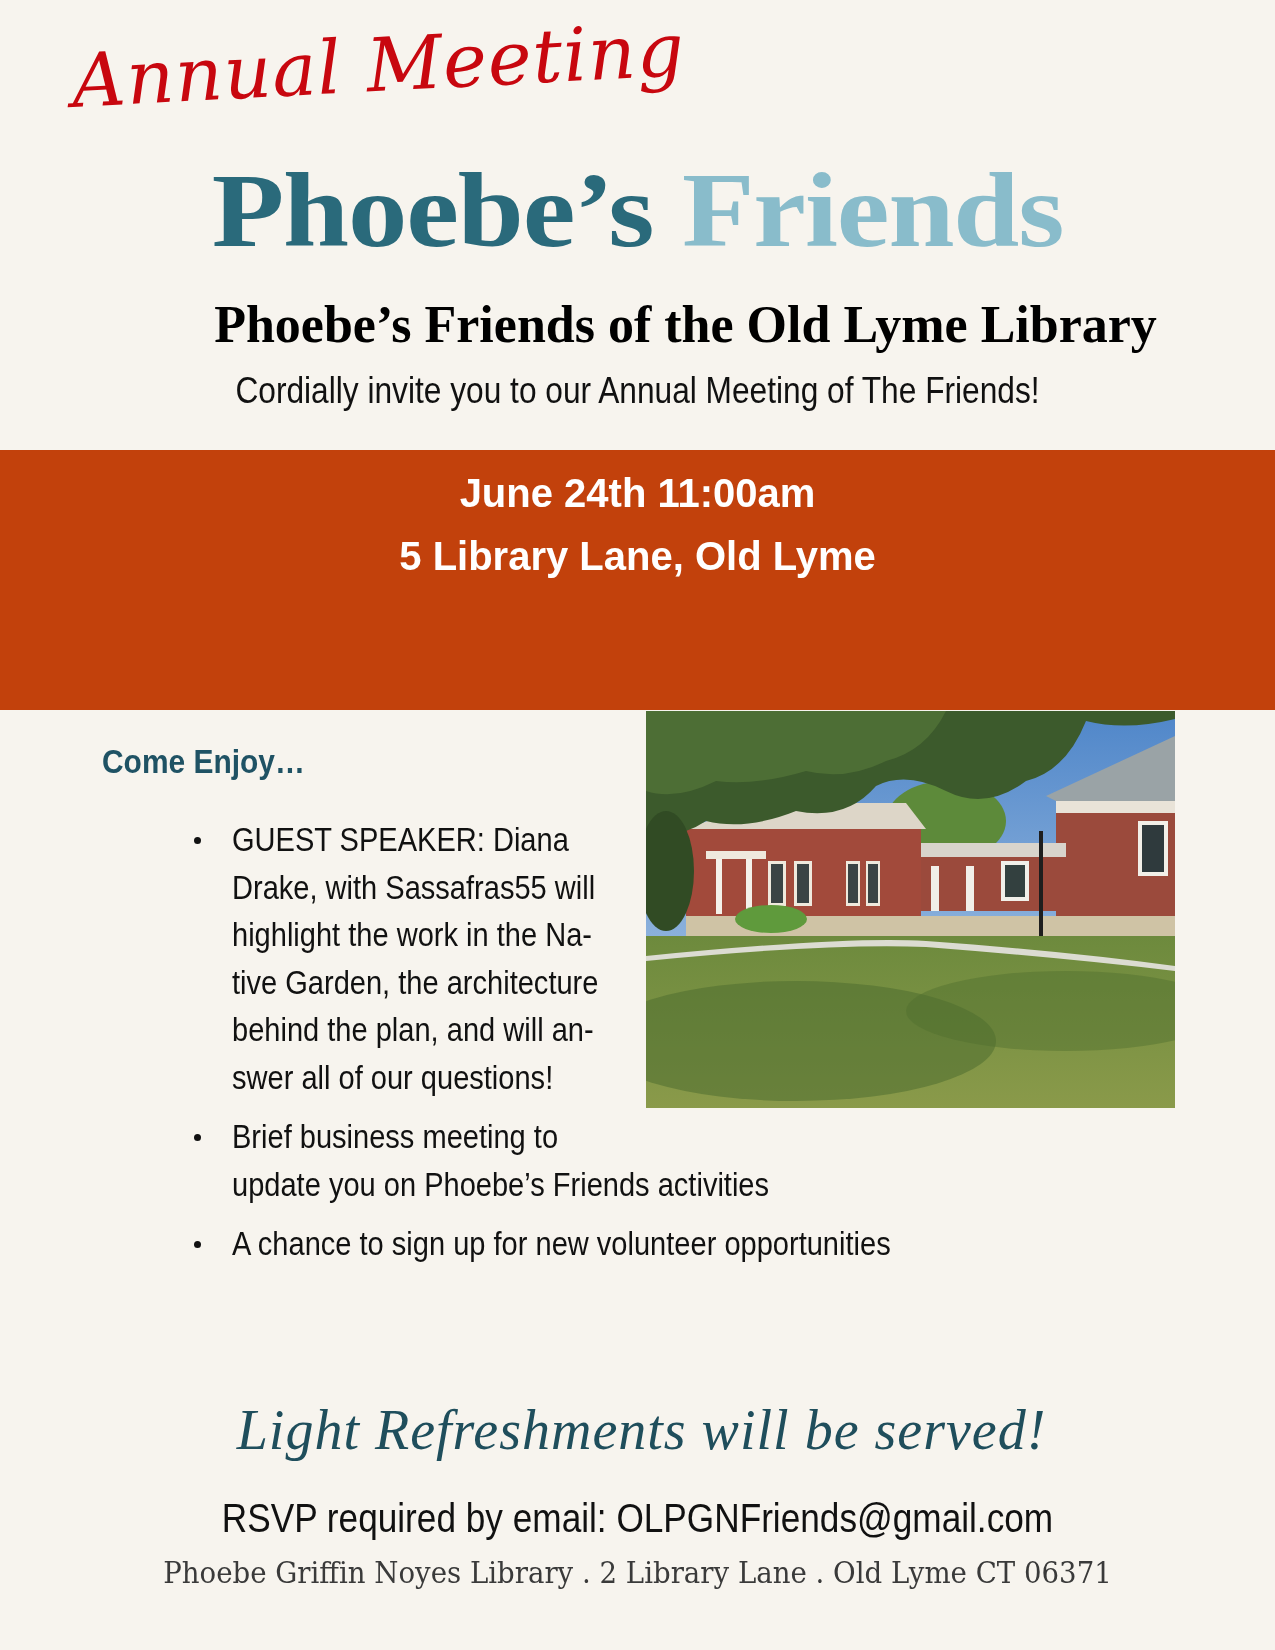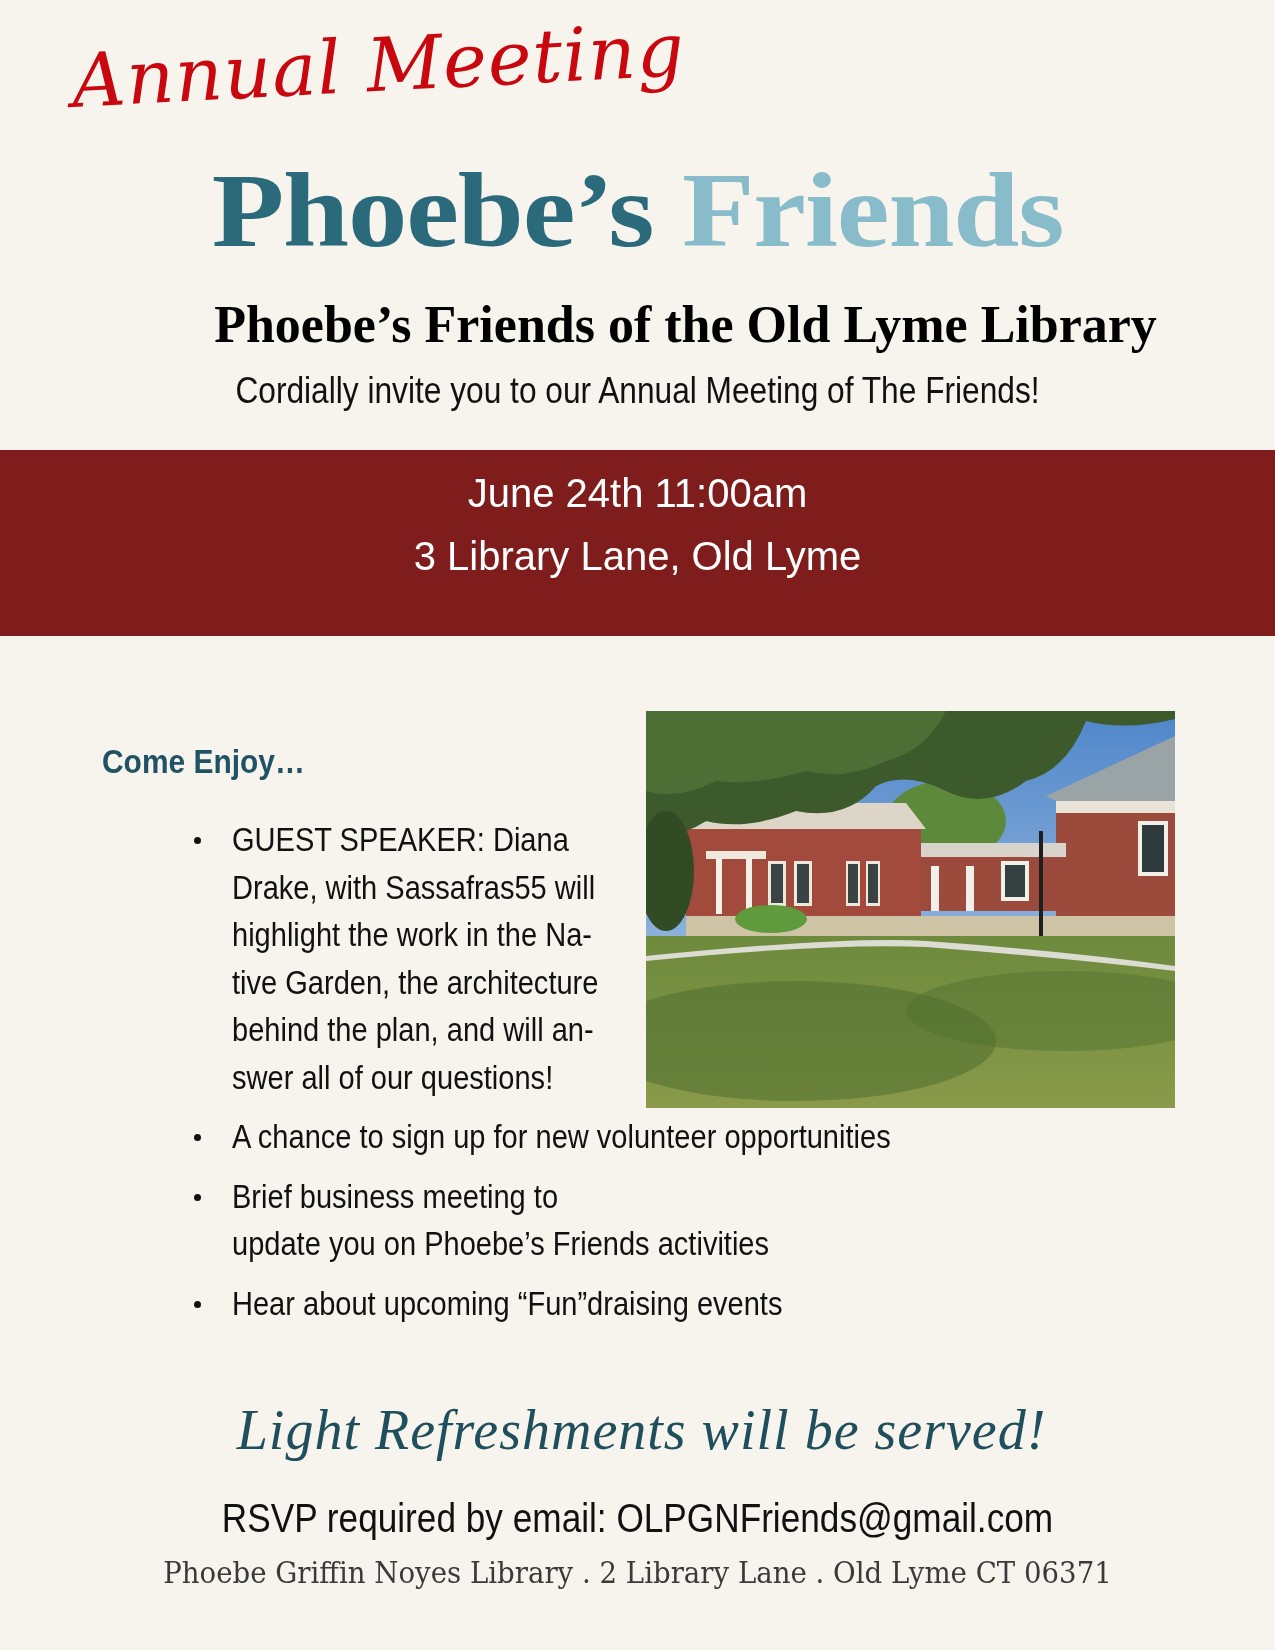--- a/index.html
+++ b/index.html
@@ -46,26 +46,26 @@
     .invite {
       left: 0; width: 1275px; top: 370px;
       text-align: center;
       font-family: "Liberation Sans", sans-serif;
       font-size: 36px;
       color: #111;
       transform: scaleX(0.88);
       white-space: nowrap;
     }
     .band {
-      left: 0; top: 450px; width: 1275px; height: 186px;
-      background: #7f1d1d;
+      left: 0; top: 450px; width: 1275px; height: 260px;
+      background: #c2410c;
       color: #fff;
       text-align: center;
       font-family: "Liberation Sans", sans-serif;
-      font-weight: normal;
+      font-weight: bold;
     }
     .band .line {
       font-size: 40px;
       height: 63px;
       line-height: 63px;
       white-space: nowrap;
     }
     .band .line:first-child { margin-top: 12px; }
     .enjoy {
       left: 102px; top: 742px;
@@ -140,47 +140,43 @@
 <div class="abs brand">
   <span class="w1">Phoebe’s</span>
   <span class="w2">Friends</span>
 </div>
 
 <div class="abs subtitle">Phoebe’s Friends of the Old Lyme Library</div>
 <div class="abs invite">Cordially invite you to our Annual Meeting of The Friends!</div>
 
 <div class="abs band">
   <div class="line">June 24th 11:00am</div>
-  <div class="line">3 Library Lane, Old Lyme</div>
+  <div class="line">5 Library Lane, Old Lyme</div>
 </div>
 
 <div class="abs enjoy">Come Enjoy…</div>
 
 <ul class="abs list">
   <li>
     <span class="bullet"></span>
     <span class="txt">GUEST SPEAKER:  Diana
 Drake, with Sassafras55 will
 highlight the work in the Na-
 tive Garden, the architecture
 behind the plan, and will an-
 swer all of our questions!</span>
   </li>
   <li>
     <span class="bullet"></span>
-    <span class="txt">A chance to sign up for new volunteer opportunities</span>
-  </li>
-  <li>
-    <span class="bullet"></span>
     <span class="txt">Brief business meeting to
 update you on Phoebe’s Friends activities</span>
   </li>
   <li>
     <span class="bullet"></span>
-    <span class="txt">Hear about upcoming “Fun”draising events</span>
+    <span class="txt">A chance to sign up for new volunteer opportunities</span>
   </li>
 </ul>
 
 <div class="abs photo" title="Brick library building with lawn and shade tree">
   <svg width="529" height="397" viewBox="0 0 529 397" xmlns="http://www.w3.org/2000/svg">
     <defs>
       <linearGradient id="sky" x1="0" y1="0" x2="0" y2="1">
         <stop offset="0" stop-color="#4f86c9"></stop>
         <stop offset="1" stop-color="#b9d1ea"></stop>
       </linearGradient>

